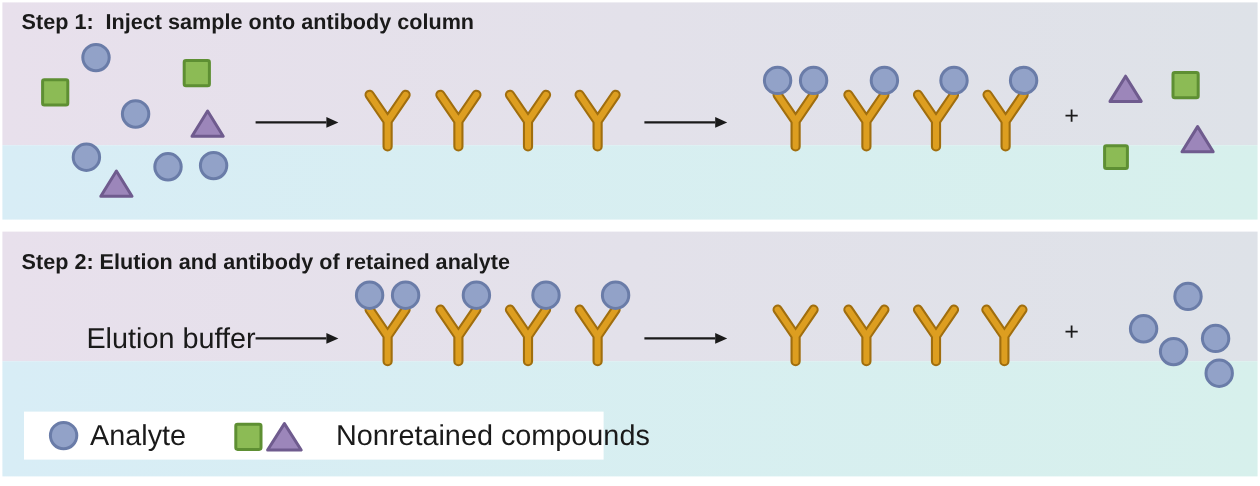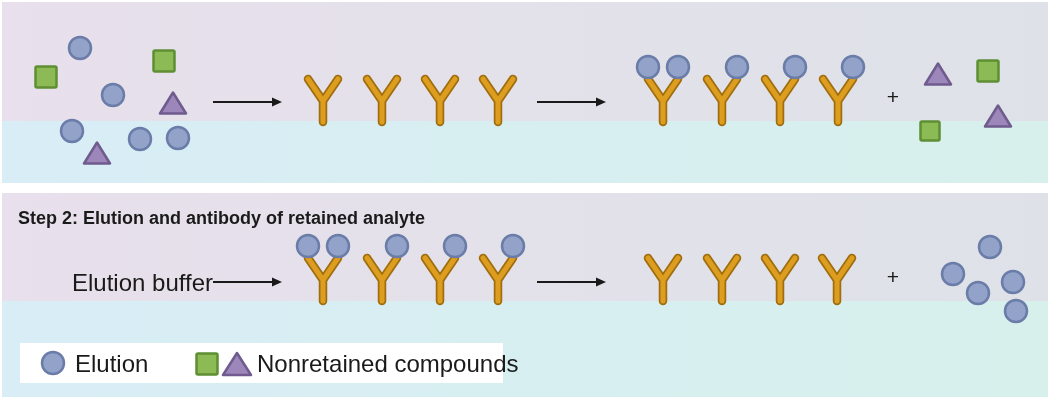--- a/index.html
+++ b/index.html
@@ -18,21 +18,21 @@
   .txt{position:absolute;z-index:3;white-space:pre;}
   .title{font-size:18px;font-weight:bold;line-height:21px;}
   #t1{left:18px;top:8px;}
   #t2{left:18px;top:208px;}
   .label{font-size:24px;line-height:21px;}
   #elution{left:72px;top:272px;}
   .plus{font-size:21px;line-height:21px;width:20px;text-align:center;}
   #plus1{left:883px;top:86px;}
   #plus2{left:883px;top:266px;}
   #lg-analyte{left:75px;top:353px;}
-  #lg-nonret{left:257px;top:353px;}
+  #lg-nonret{left:280px;top:353px;}
 </style>
 </head>
 <body style="background: rgb(255, 255, 255);">
 
 <div id="canvas">
   <div class="panel" id="p1u" style="background: linear-gradient(to right, rgb(232, 224, 236), rgb(222, 226, 232));"></div>
   <div class="panel" id="p1l" style="background: linear-gradient(to right, rgb(216, 237, 246), rgb(215, 240, 236));"></div>
   <div class="panel" id="p2u" style="background: linear-gradient(to right, rgb(232, 224, 236), rgb(222, 226, 232));"></div>
   <div class="panel" id="p2l" style="background: linear-gradient(to right, rgb(216, 237, 246), rgb(215, 240, 236));"></div>
 
@@ -105,19 +105,20 @@
       <circle cx="1016" cy="311" r="11" fill="#92a2c8" stroke="#6a7ca8" stroke-width="2.5"></circle>
       <line x1="213" y1="282" x2="272" y2="282" stroke="#1a1a1a" stroke-width="2"></line>
       <polygon points="272,277.5 282,282 272,286.5" fill="#1a1a1a"></polygon>
       <line x1="537" y1="282" x2="596" y2="282" stroke="#1a1a1a" stroke-width="2"></line>
       <polygon points="596,277.5 606,282 596,286.5" fill="#1a1a1a"></polygon>
       <circle cx="53" cy="363" r="11" fill="#92a2c8" stroke="#6a7ca8" stroke-width="2.5"></circle>
       <rect x="196.5" y="353.5" width="21" height="21" rx="1.5" fill="#8cbb55" stroke="#5e8f33" stroke-width="2.5"></rect>
       <polygon points="237,353 251,375 223,375" fill="#9c86ba" stroke="#6f5b8e" stroke-width="2.5" stroke-linejoin="round"></polygon>
     </svg>
 
+  <div class="txt title" id="t1">Step 1:  Inject sample onto antibody column</div>
   <div class="txt title" id="t2">Step 2: Elution and antibody of retained analyte</div>
   <div class="txt label" id="elution">Elution buffer</div>
   <div class="txt plus" id="plus1">+</div>
   <div class="txt plus" id="plus2">+</div>
-  <div class="txt label" id="lg-analyte">Elution</div>
+  <div class="txt label" id="lg-analyte">Analyte</div>
   <div class="txt label" id="lg-nonret">Nonretained compounds</div>
 </div>
 
 </body></html>

